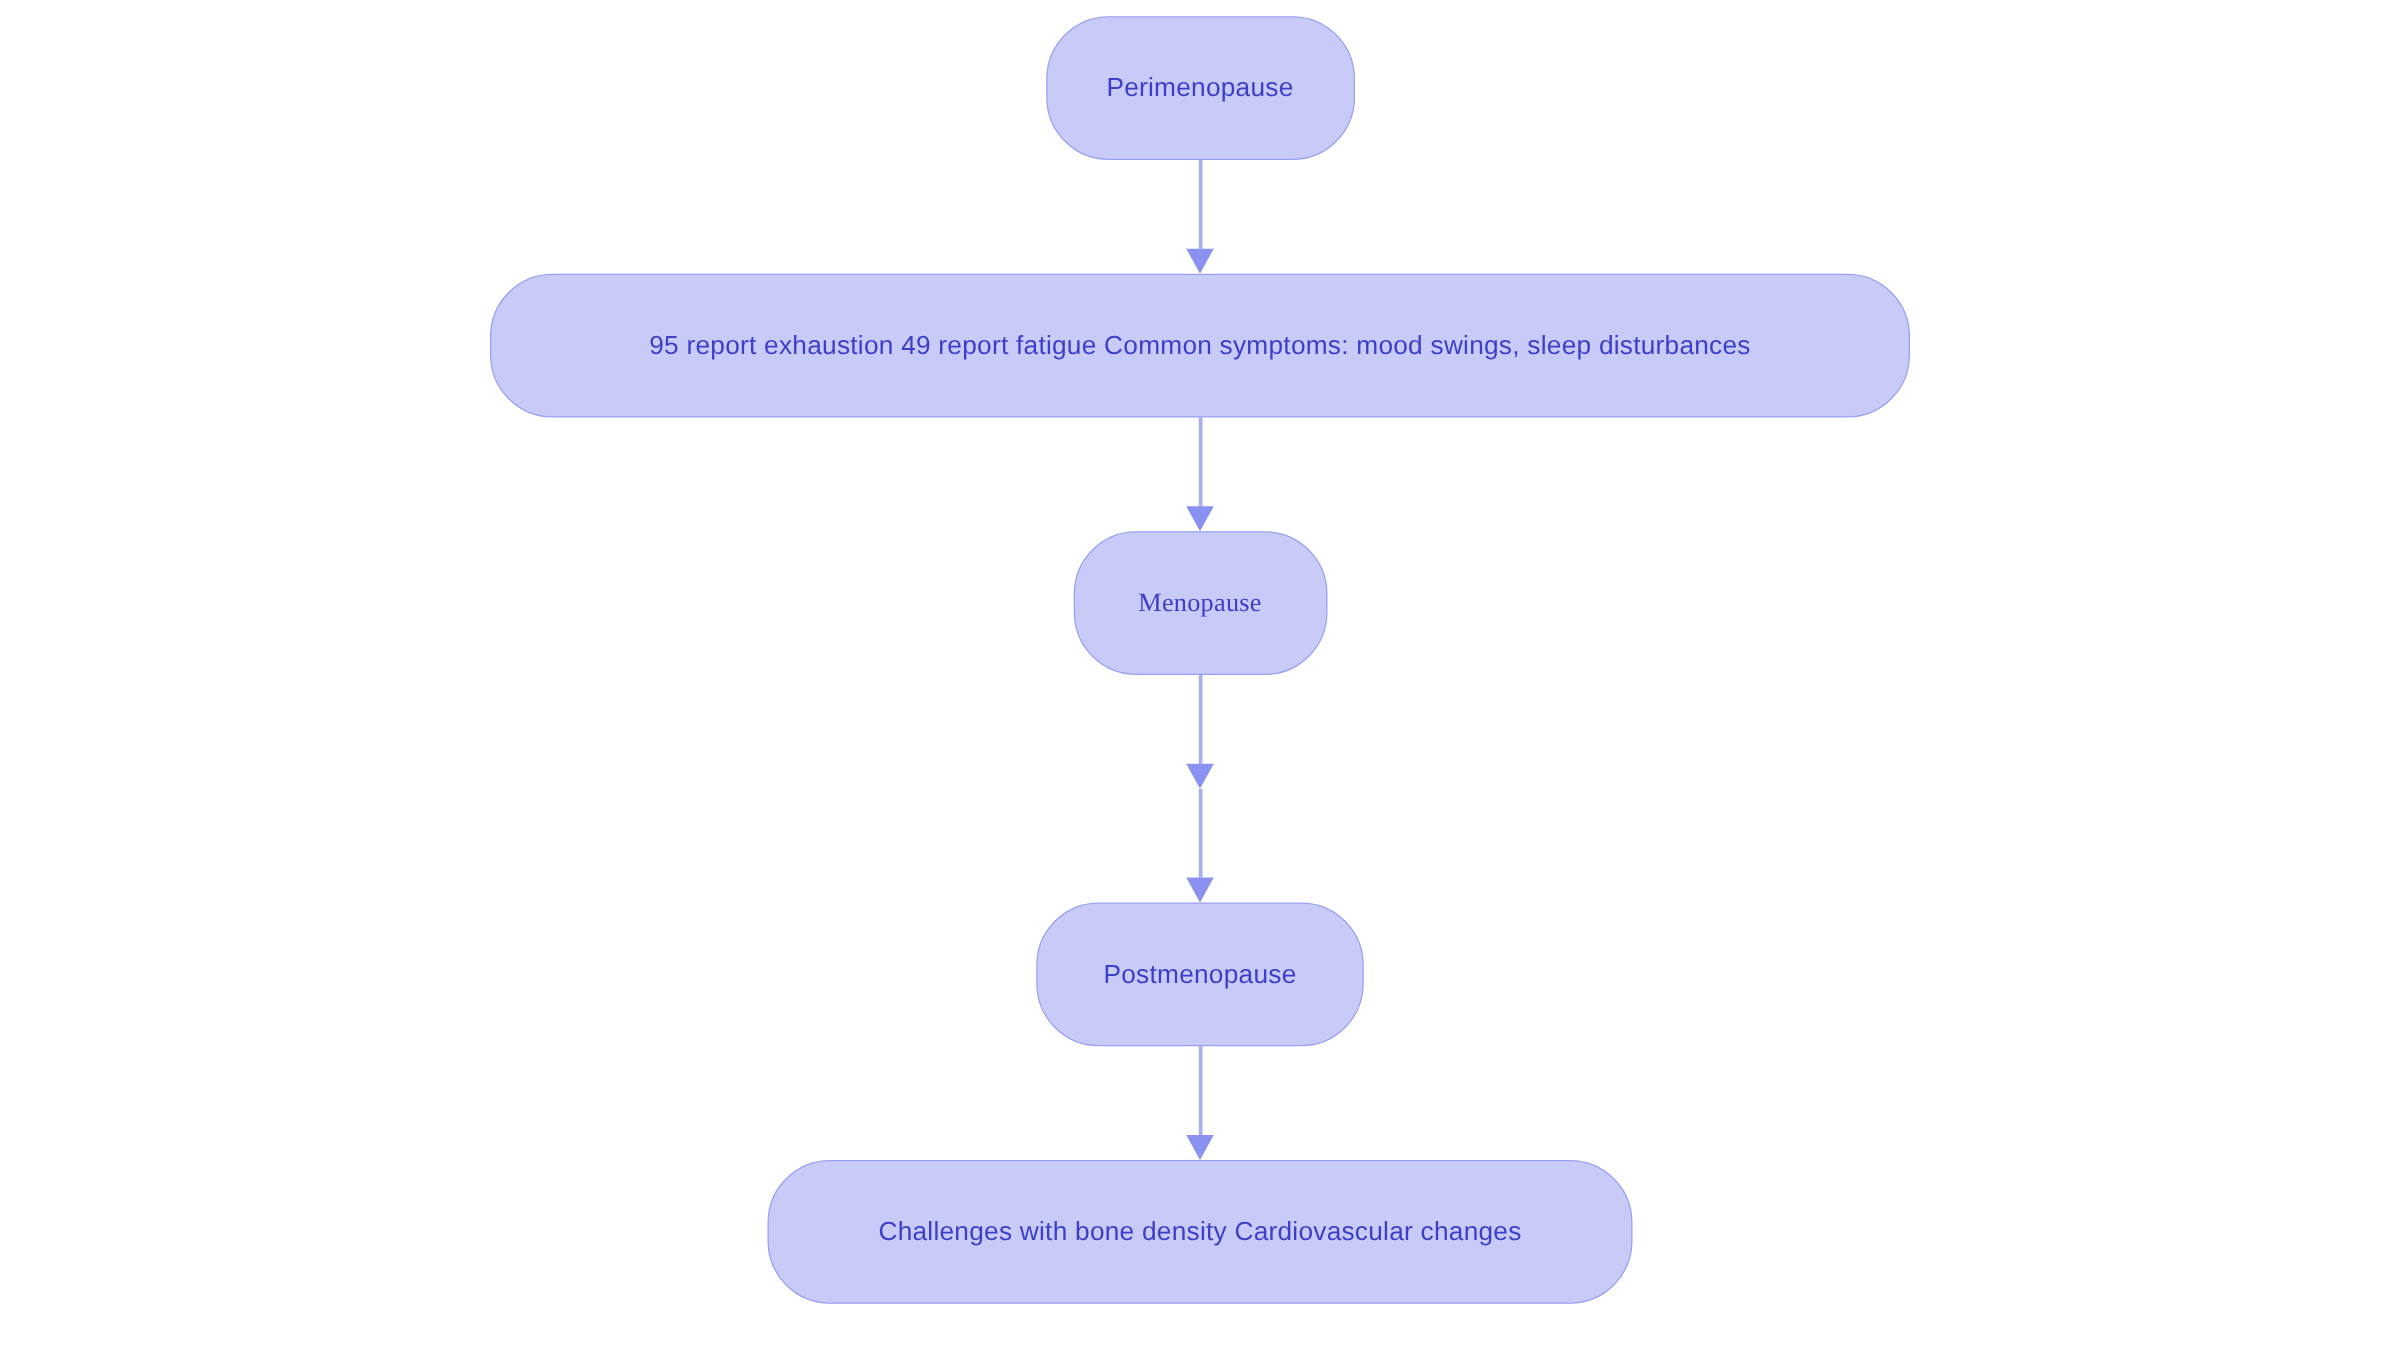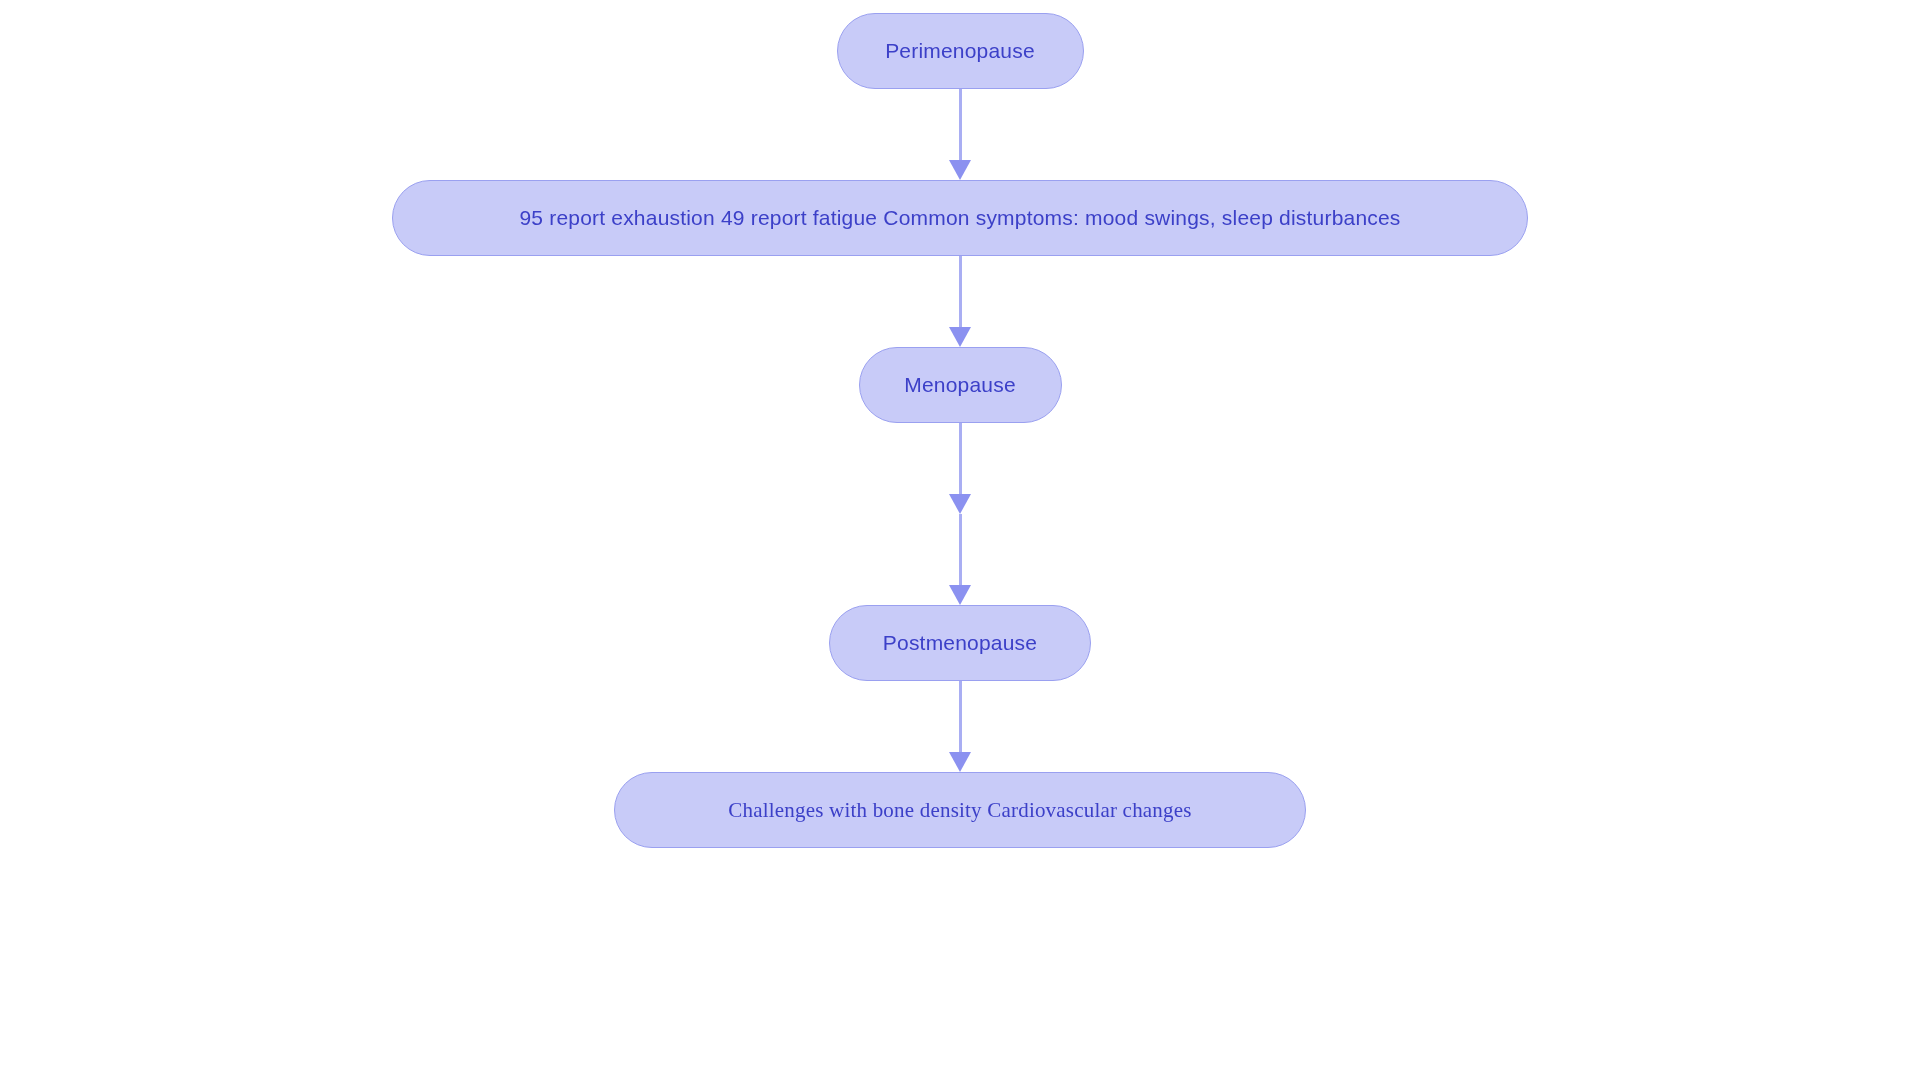--- a/index.html
+++ b/index.html
@@ -16,39 +16,39 @@
   .canvas {
     width: 100%;
     display: flex;
     flex-direction: column;
     align-items: center;
     padding-top: 13px;
     box-sizing: border-box;
   }
   .node {
     box-sizing: border-box;
-    height: 76px;
+    height: 115px;
     border-radius: 50px;
     background: var(--node-fill, #c8cbf8);
     border: 1.6px solid var(--node-border, #9aa0f0);
     color: var(--node-text, #3c40c8);
     display: flex;
     align-items: center;
     justify-content: center;
     font-size: 21px;
     letter-spacing: 0.2px;
     padding: 0 40px;
     white-space: nowrap;
   }
   .n1 { min-width: 247px; }
   .n2 { min-width: 1136px; }
-  .n3 { min-width: 203px; }
+  .n3 { min-width: 203px; font-family: Liberation Serif, serif; }
   .n4 { min-width: 1044px; }
   .n5 { min-width: 262px; }
-  .n6 { min-width: 692px; font-family: Liberation Serif, serif; }
+  .n6 { min-width: 692px; }
   .arrow {
     height: 91px;
     display: flex;
     flex-direction: column;
     align-items: center;
   }
   .arrow .shaft {
     width: 3px;
     flex: 1;
     background: var(--arrow-shaft, #a9aef3);

